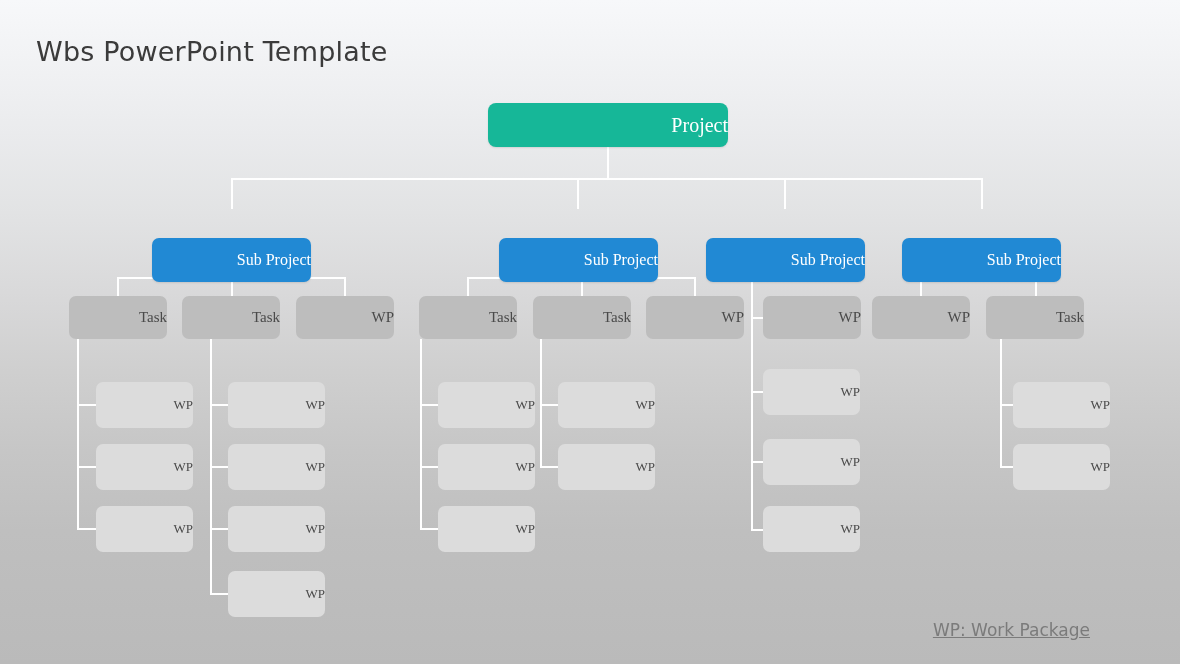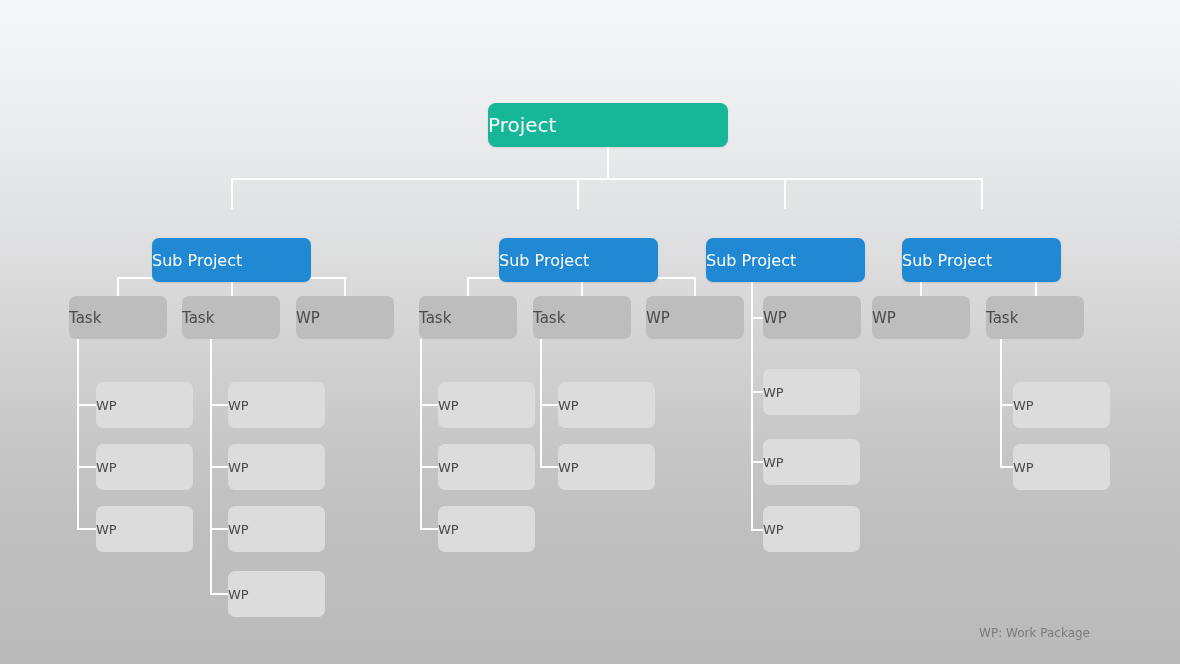--- a/index.html
+++ b/index.html
@@ -36,24 +36,25 @@
     font-size: 27px;
     color: #3b3b3b;
     letter-spacing: 0.2px;
     white-space: nowrap;
   }
   .node {
     position: absolute;
     box-sizing: border-box;
     display: flex;
     align-items: center;
-    justify-content: flex-start;
+    justify-content: flex-end;
     border-radius: 7px;
     white-space: nowrap;
     z-index: 3;
+    font-family: Liberation Serif, serif;
   }
   .node.root {
     background: #16b798;
     color: #ffffff;
     font-size: 20px;
     border-radius: 8px;
     box-shadow: 0 1px 2px rgba(0,0,0,0.10);
   }
   .node.sub {
     background: #2189d4;
@@ -74,30 +75,32 @@
   }
   .conn {
     position: absolute;
     background: #ffffff;
     z-index: 1;
   }
   #legend {
     position: absolute;
     right: 90px;
     bottom: 24px;
-    font-size: 12px;
+    font-size: 17px;
     color: #7b7b7b;
     white-space: nowrap;
+    text-decoration: underline;
   }
 </style>
 </head>
 <body>
 
 <div id="slide">
 
+  <div id="title">Wbs PowerPoint Template</div>
 
   <div id="connector-layer">
       <div class="conn" style="left: 607px; top: 147px; width: 2px; height: 32px; background: rgb(255, 255, 255);"></div>
       <div class="conn" style="left: 231px; top: 178px; width: 752px; height: 2px; background: rgb(255, 255, 255);"></div>
       <div class="conn" style="left: 231px; top: 178px; width: 2px; height: 31px; background: rgb(255, 255, 255);"></div>
       <div class="conn" style="left: 577px; top: 178px; width: 2px; height: 31px; background: rgb(255, 255, 255);"></div>
       <div class="conn" style="left: 784px; top: 178px; width: 2px; height: 31px; background: rgb(255, 255, 255);"></div>
       <div class="conn" style="left: 981px; top: 178px; width: 2px; height: 31px; background: rgb(255, 255, 255);"></div>
       <div class="conn" style="left: 231px; top: 252px; width: 2px; height: 27px; background: rgb(255, 255, 255);"></div>
       <div class="conn" style="left: 117px; top: 277px; width: 228px; height: 2px; background: rgb(255, 255, 255);"></div>

